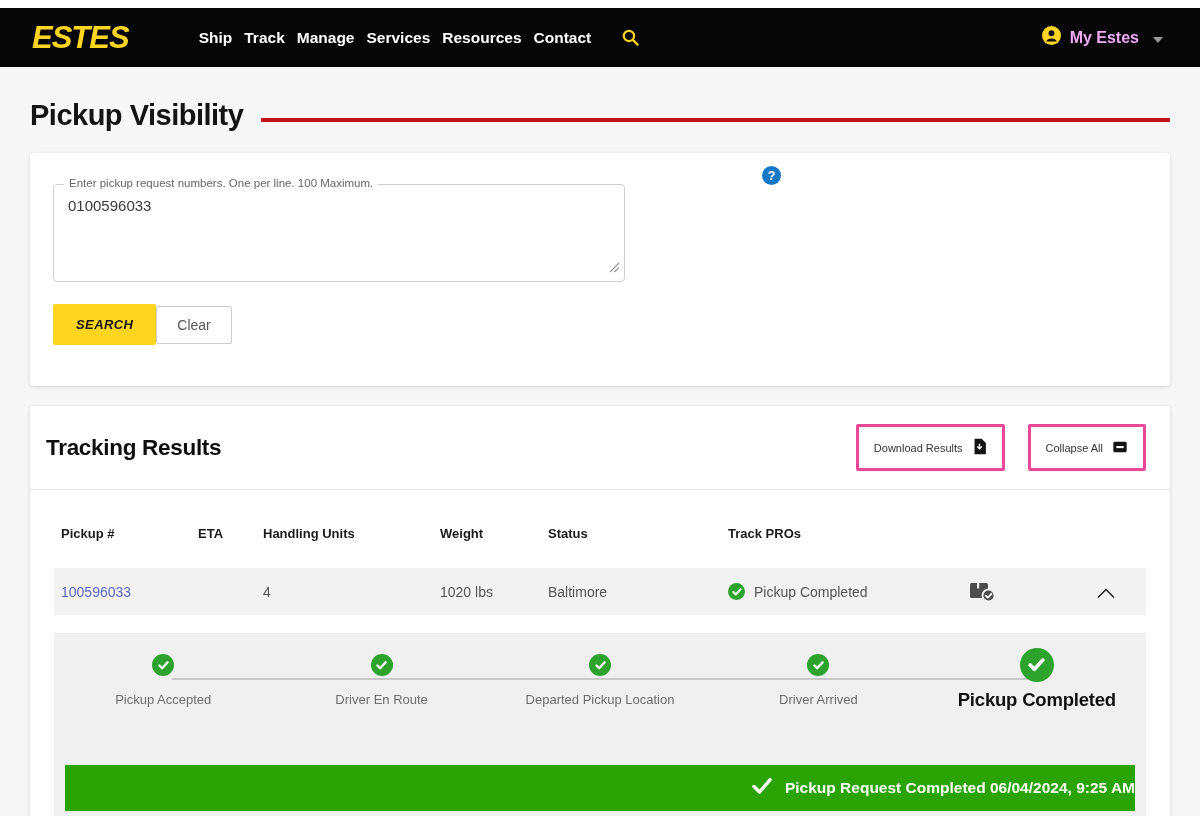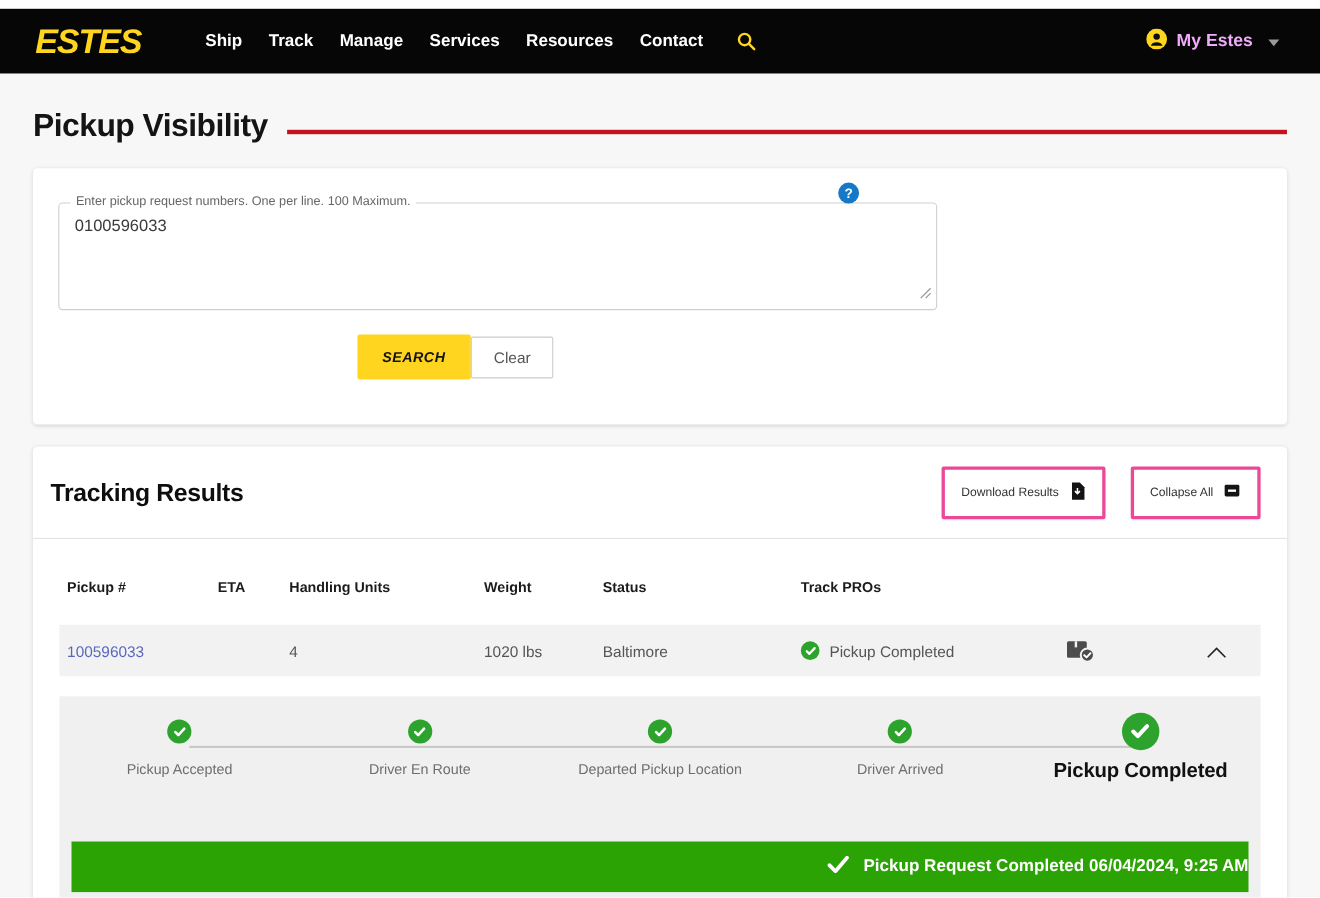--- a/index.html
+++ b/index.html
@@ -4,50 +4,50 @@
 <style>
   * { margin:0; padding:0; box-sizing:border-box; }
   html,body { width:1200px; height:816px; overflow:hidden; background:#fff;
     font-family:"Liberation Sans", sans-serif; }
 
   .top-strip { height:8px; background:#fff; }
 
   
   .nav { height:59px; background:#060606; display:flex; align-items:center; padding:0 36px 0 32px; }
   .logo { font-size:31px; font-weight:800; font-style:italic; color:#FFD520; letter-spacing:-1px; margin-right:58px; cursor:pointer; }
-  .nav-links { display:flex; align-items:flex-start; gap:24px; }
+  .nav-links { display:flex; align-items:flex-start; gap:12px;margin-left:12px; }
   .nav-link { color:#fff; font-weight:700; font-size:15.5px; cursor:pointer; }
   .nav-search { margin-left:30px; display:flex; align-items:center; cursor:pointer; }
   .nav-right { margin-left:auto; display:flex; align-items:center; gap:9px; cursor:pointer; }
   .my-estes { color:#f0abfc; font-weight:700; font-size:16px; }
   .caret { margin-left:4px; margin-top:2px; }
 
   
   .main { background:#f7f7f7; height:749px; padding:0 30px; }
   .title-row { display:flex; align-items:center; padding-top:32px; }
   .page-title { font-size:29px; font-weight:700; color:#141414; letter-spacing:-0.5px; }
   .red-line { flex:1; height:4px; background:#C41220; margin-left:18px; margin-top:8px; }
 
   .card { background:#fff; border-radius:4px; box-shadow:0 1px 4px rgba(0,0,0,.14); }
 
   
   .search-card { margin-top:21px; height:233px; position:relative; }
-  .ta-wrap { position:absolute; left:23px; top:31px; width:799px; height:98px;
+  .ta-wrap { position:absolute; left:23px; top:31px; width:572px; height:98px;
     border:1px solid #cfcfcf; border-radius:4px; background:#fff; }
   .ta-label { position:absolute; top:-8px; left:10px; background:#fff; padding:0 5px;
     font-size:11.5px; color:#666; white-space:nowrap; }
   .ta-wrap textarea { width:100%; height:100%; border:none; outline:none; resize:none;
     background:transparent; padding:12px 14px; font-size:15px; color:#3a3a3a;
     font-family:"Liberation Sans", sans-serif; }
   .ta-resize { position:absolute; right:4px; bottom:4px; }
   .help-icon { position:absolute; left:732px; top:13px; width:19px; height:19px; border-radius:50%;
     background:#1878C8; color:#fff; font-size:12.5px; font-weight:700;
     display:flex; align-items:center; justify-content:center; cursor:pointer; }
   .btn-row { position:absolute; left:23px; top:151px; width:722px;
-    display:flex; justify-content:center; align-items:center; }
+    display:flex; justify-content:flex-start; align-items:center; }
   .search-btn { background:#FFD520; border:none; padding:13px 23px; font-size:13px; font-weight:700;
     font-style:italic; letter-spacing:.4px; color:#141414; border-radius:2px; cursor:pointer;
     font-family:"Liberation Sans", sans-serif; }
   .clear-btn { background:#fff; border:1px solid #ccc; padding:10px 20px; font-size:14px;
     color:#555; border-radius:2px; cursor:pointer; font-family:"Liberation Sans", sans-serif; }
 
   
   .tracking-card { margin-top:20px; height:411px; overflow:hidden; border-radius:4px 4px 0 0; }
   .tr-header { display:flex; align-items:center; height:84px; padding:0 24px 0 16px;
     border-bottom:1px solid #e3e3e3; }

